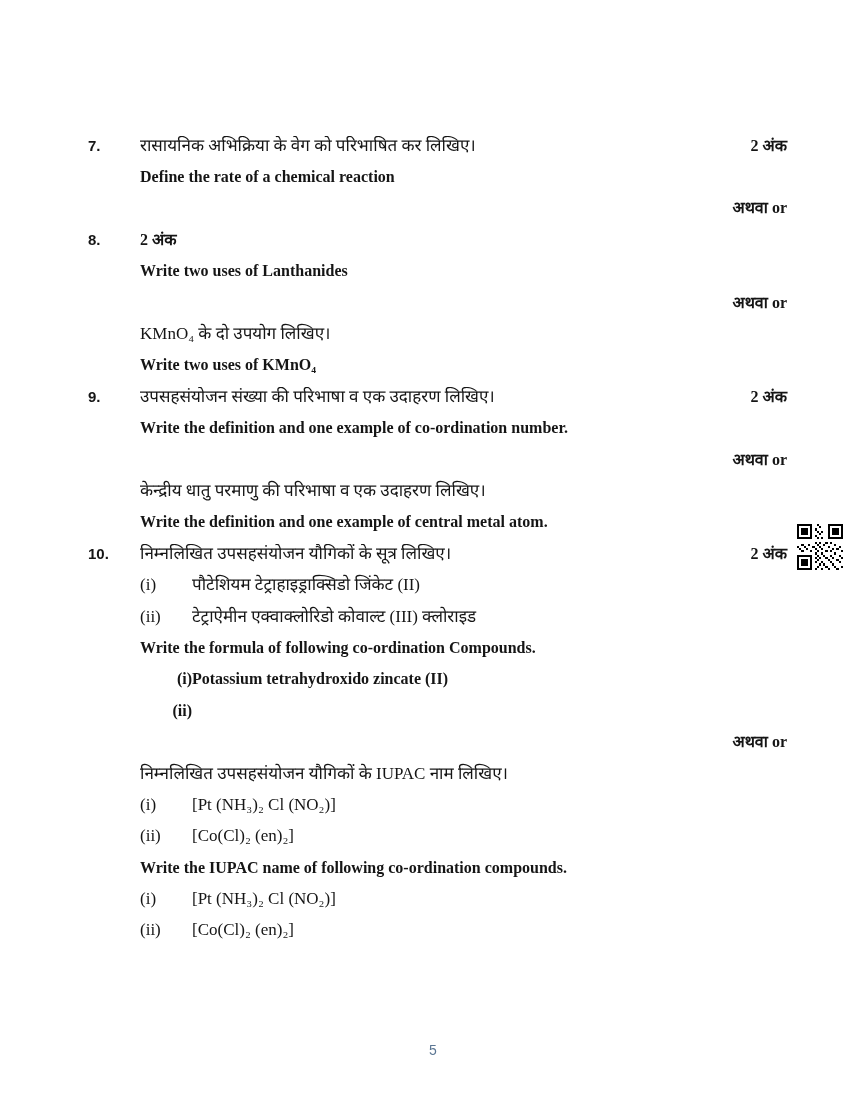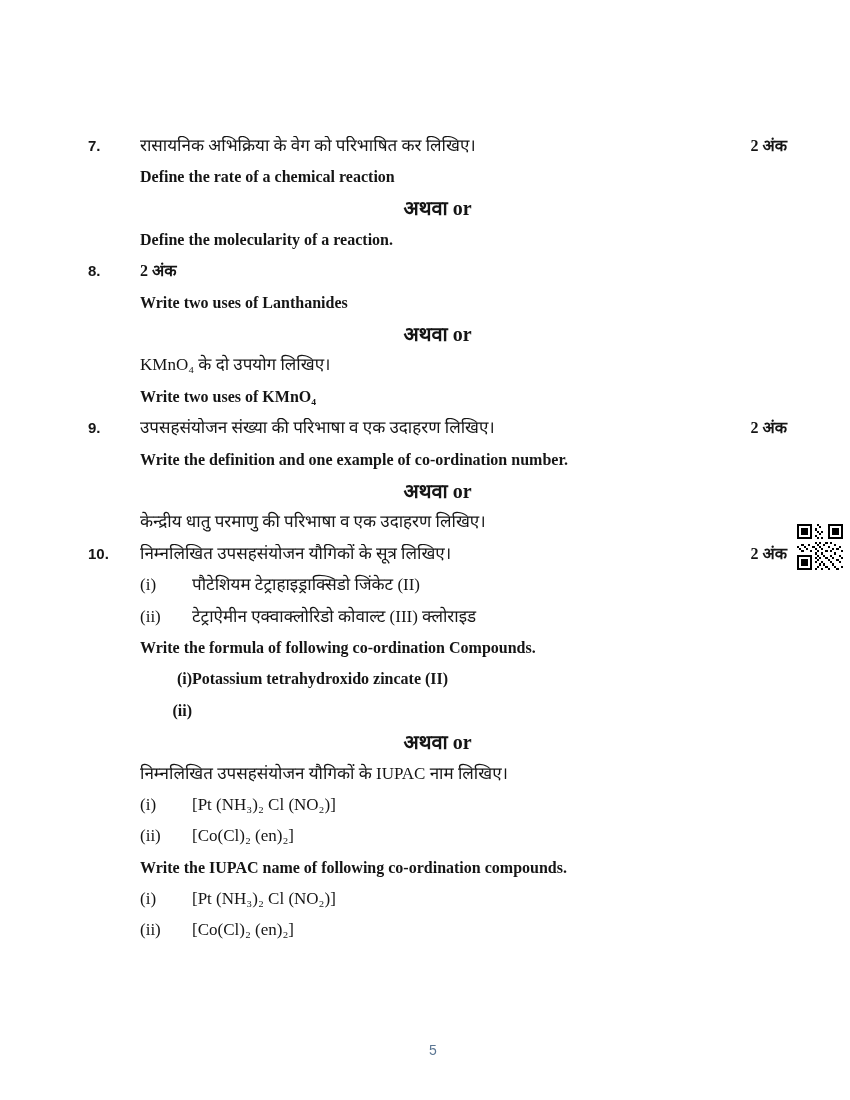--- a/index.html
+++ b/index.html
@@ -20,21 +20,21 @@
   }
   .line.with-num { padding-left:88px; }
   .qnum {
     width:52px; flex:0 0 52px;
     font-family:"Liberation Sans","DejaVu Sans",sans-serif;
     font-weight:bold; font-size:15px;
   }
   .qtext { flex:1 1 auto; overflow:hidden; }
   .marks { font-weight:bold; font-size:16px; }
   .eng { font-weight:bold; font-size:16px;text-align:right; }
-  .or-line { justify-content:center; padding-left:88px; font-weight:bold; font-size:20px; }
+  .or-line { justify-content:flex-end; padding-left:88px; font-weight:bold; font-size:16px; }
   .sub .sublabel { width:52px; flex:0 0 52px; }
   .qr {
     position:absolute; left:797px; top:524px;
     width:46px; height:46px; display:block;
   }
   .page-number {
     position:absolute; top:1042px; left:403px; width:60px;
     text-align:center;
     font-family:"Liberation Sans","DejaVu Sans",sans-serif;
     font-size:14px; color:#5b7693;
@@ -48,23 +48,20 @@
   <div class="line with-num">
     <span class="qnum">7.</span>
     <span class="qtext">रासायनिक अभिक्रिया के वेग को परिभाषित कर लिखिए।</span>
     <span class="marks">2 अंक</span>
   </div>
   <div class="line">
     <span class="eng">Define the rate of a chemical reaction</span>
   </div>
   <div class="line or-line">
     <span>अथवा or</span>
-  </div>
-  <div class="line">
-    <span class="eng">Define the molecularity of a reaction.</span>
   </div>
 
   <div class="line with-num">
     <span class="qnum">8.</span>
     <span class="marks">2 अंक</span>
   </div>
   <div class="line">
     <span class="eng">Write two uses of Lanthanides</span>
   </div>
   <div class="line or-line">
@@ -83,20 +80,23 @@
     <span class="marks">2 अंक</span>
   </div>
   <div class="line">
     <span class="eng">Write the definition and one example of co-ordination number.</span>
   </div>
   <div class="line or-line">
     <span>अथवा or</span>
   </div>
   <div class="line">
     <span>केन्द्रीय धातु परमाणु की परिभाषा व एक उदाहरण लिखिए।</span>
+  </div>
+  <div class="line">
+    <span class="eng">Write the definition and one example of central metal atom.</span>
   </div>
 
   <div class="line with-num">
     <span class="qnum">10.</span>
     <span class="qtext">निम्नलिखित उपसहसंयोजन यौगिकों के सूत्र लिखिए।</span>
     <span class="marks">2 अंक</span>
   </div>
   <div class="line sub">
     <span class="sublabel">(i)</span>
     <span>पौटेशियम टेट्राहाइड्राक्सिडो जिंकेट (II)</span>

